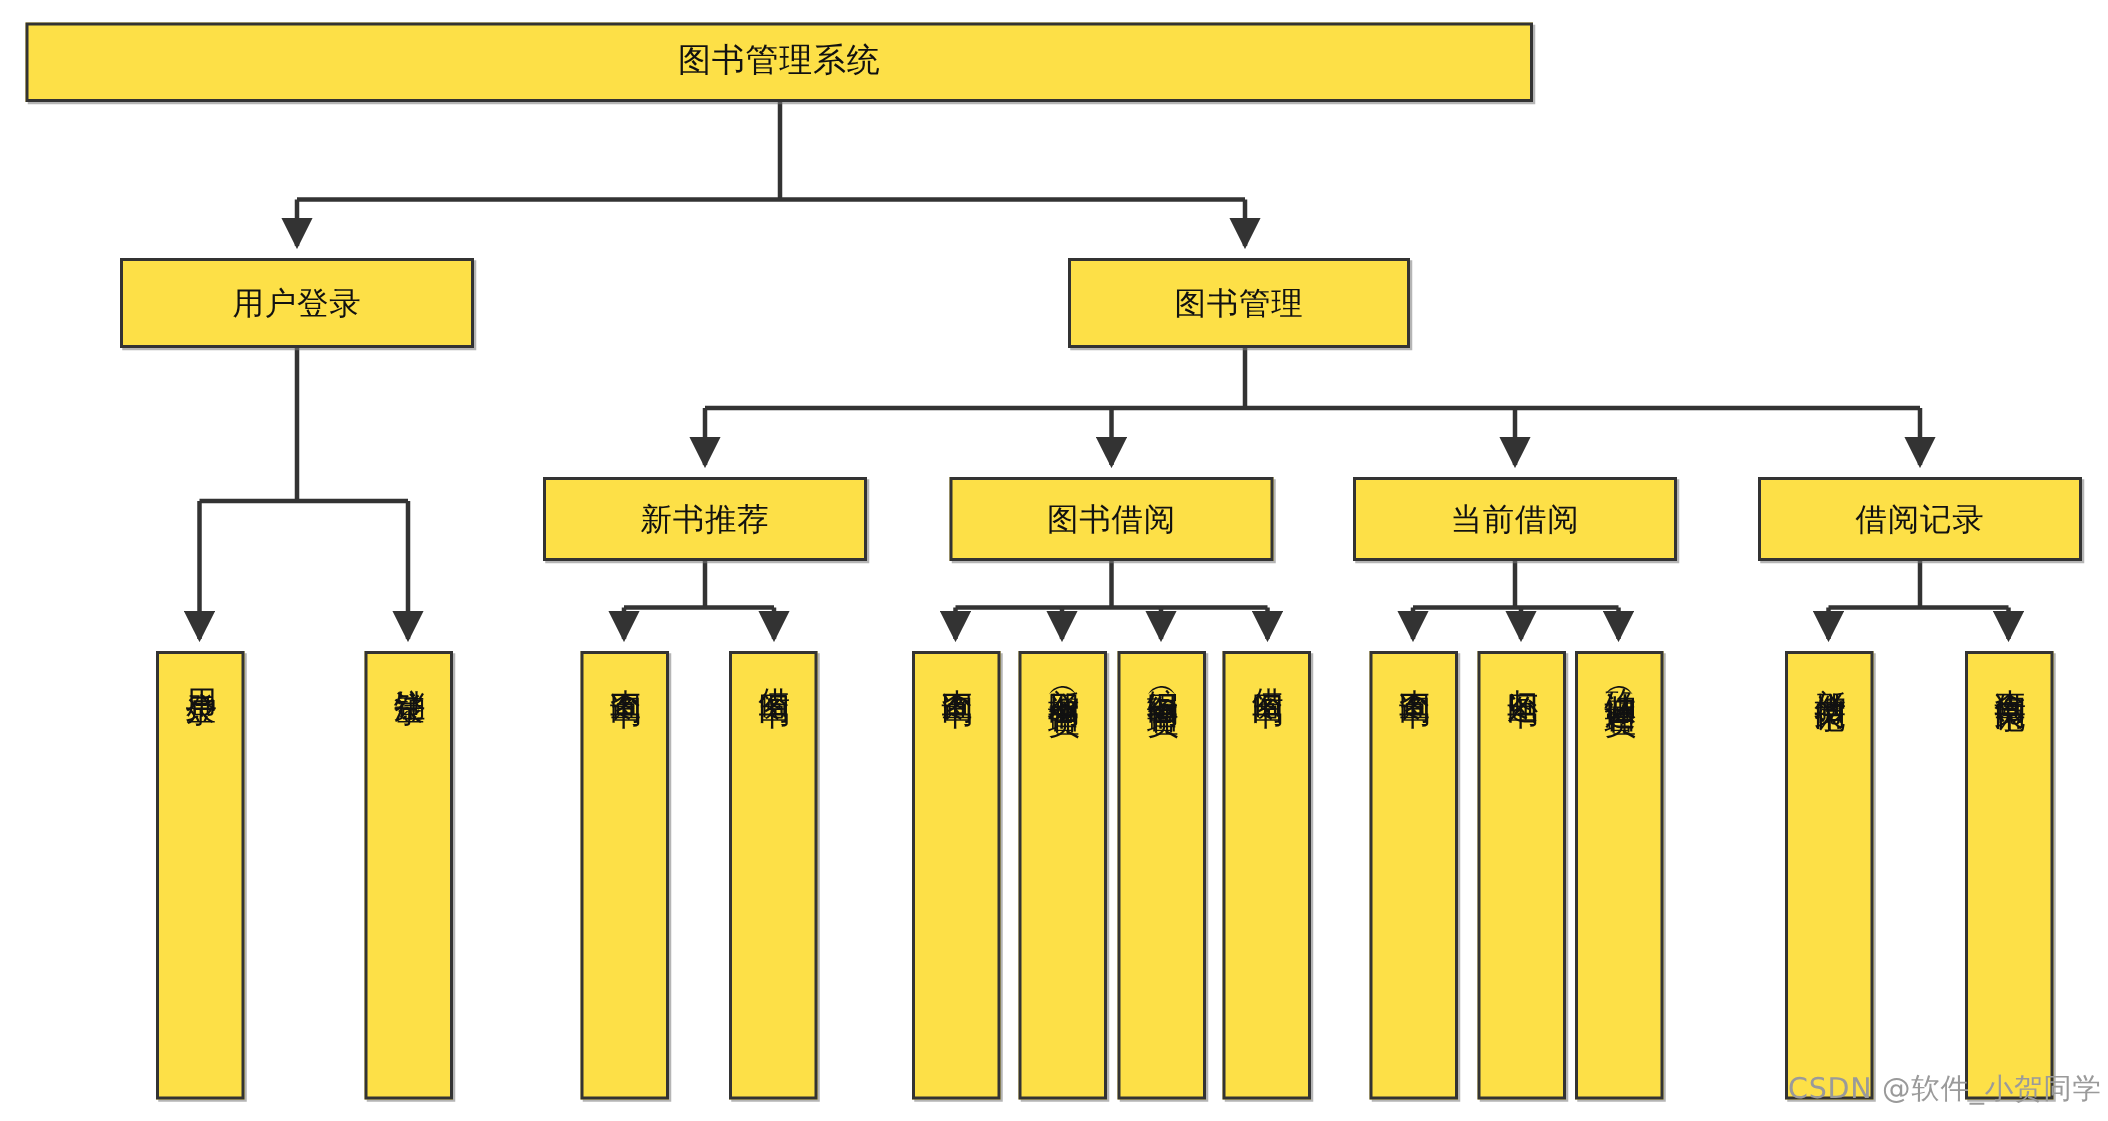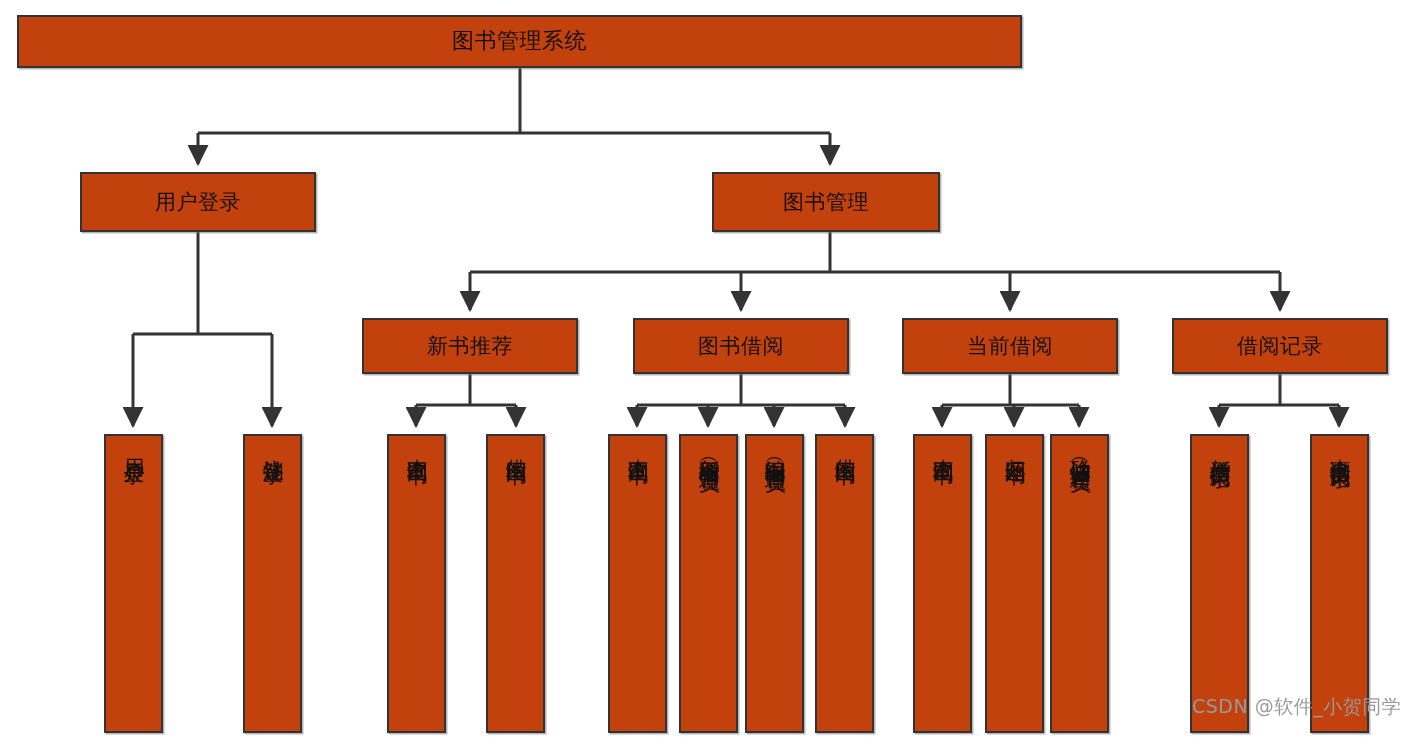--- a/index.html
+++ b/index.html
@@ -23,21 +23,21 @@
     position: absolute;
     left: 0;
     top: 0;
     width: 1405px;
     height: 747px;
     pointer-events: none;
   }
   .node {
     position: absolute;
     box-sizing: border-box;
-    background: #c2410c;
+    background: #fde047;
     border: 2px solid #333333;
     box-shadow: 1.5px 1.5px 0 0 rgba(120,120,120,0.55);
     display: flex;
     align-items: center;
     justify-content: center;
     text-align: center;
   }
   .node .label {
     font-size: 21px;
     line-height: 1.28;
@@ -194,17 +194,17 @@
   <div class="node vertical" style="left: 1050px; top: 434px; width: 59px; height: 299px;">
     <span class="label">确认归还（管理员）</span>
   </div>
   <div class="node vertical" style="left: 1190px; top: 434px; width: 59px; height: 299px;">
     <span class="label">新增借阅记录</span>
   </div>
   <div class="node vertical" style="left: 1310px; top: 434px; width: 59px; height: 299px;">
     <span class="label">查询借阅记录</span>
   </div>
 
-  <div class="watermark" style="left: 1192px; top: 694px;">
+  <div class="watermark" style="left: 1192px; top: 713px;">
     <span>CSDN @软件_小贺同学</span>
   </div>
 
 </div>
 
 </body></html>

